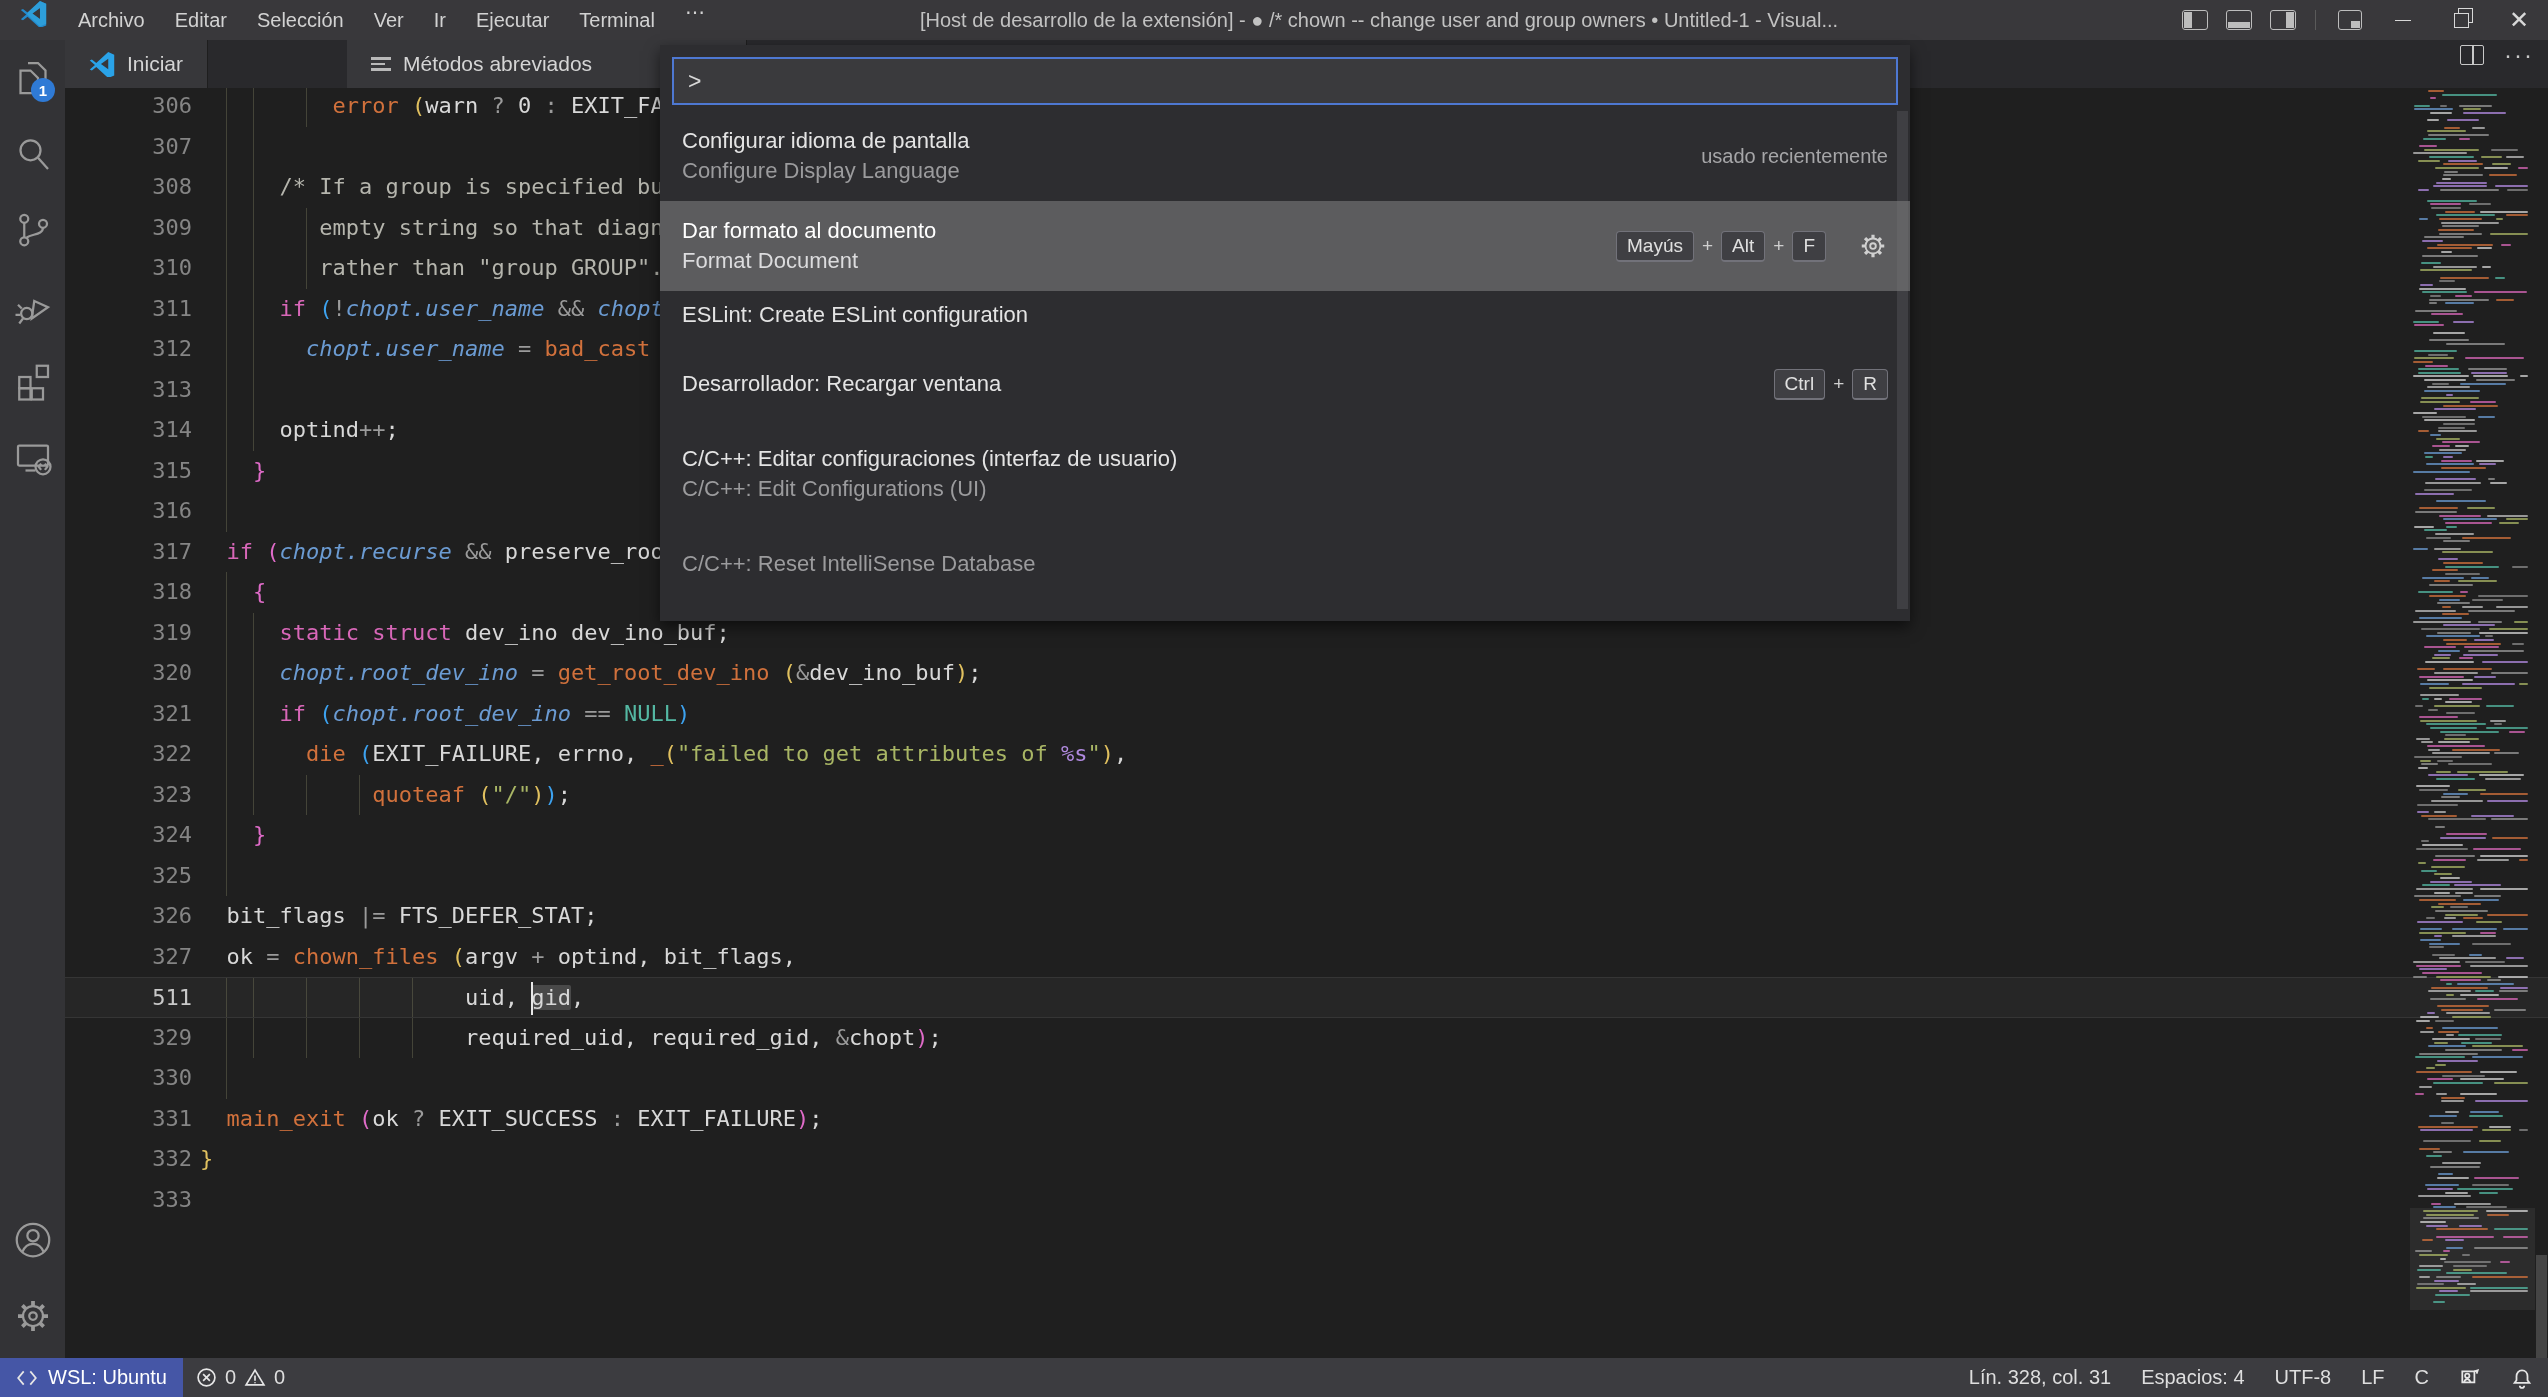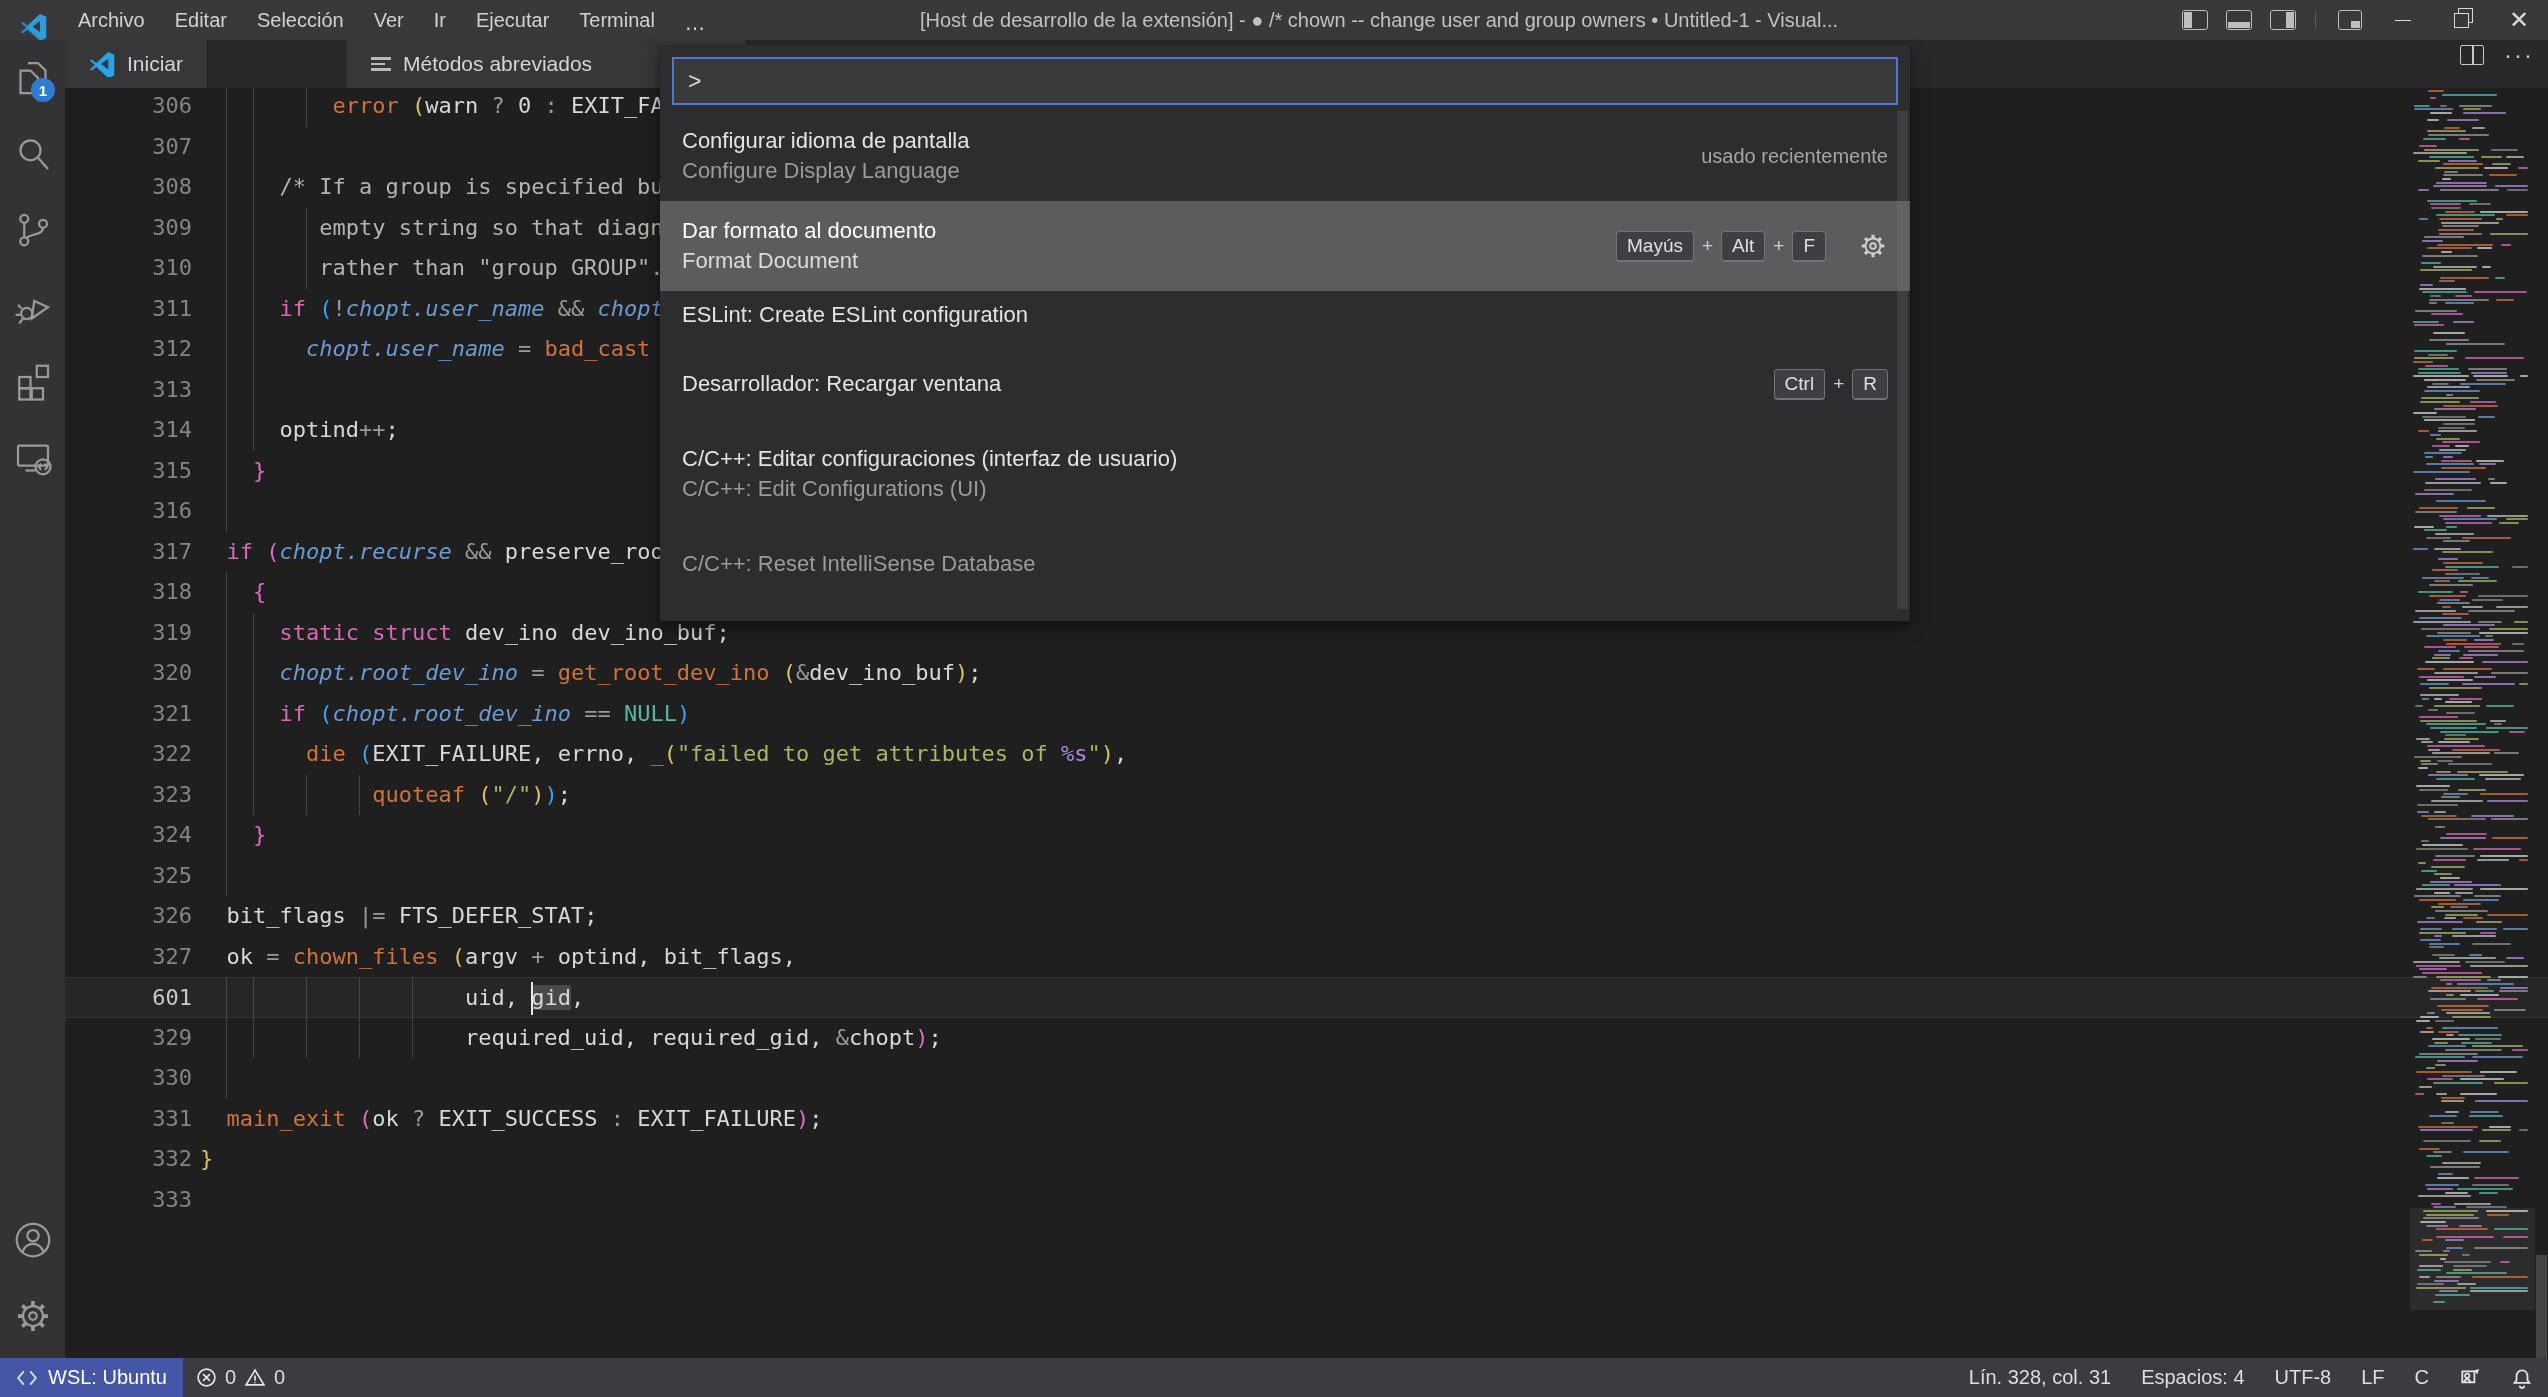--- a/index.html
+++ b/index.html
@@ -1,21 +1,21 @@
 <!DOCTYPE html>
 <html style="--titlebar: #39383b; --tabbar: #29292c; --tab: #37373a; --editor: #1f1f1f; --activity: #333336; --statusbar: #3c3c40; --remote: #4556a6; --badge: #2f7ad5; --accent: #4e78d2; --palette: #2d2d30; --input: #3a3a3d; --select: #5c5c5e; --chip: #3f3f43; --chipborder: #72727a; --sp: #d8d8d8; --sc: #b5b5ad; --sk: #d867b8; --sf: #d1713c; --sm: #6b9bd2; --so: #9b9b9b; --ss: #a9b665; --sx: #b18ae0; --sg: #e0c05f; --spk: #df6bc8; --sbl: #3da2ef; --sn: #54b8a3;"><head>
 <meta charset="utf-8">
 <style>
   html,body{margin:0;padding:0;background:#000;}
   *{box-sizing:border-box;}
   #window{position:relative;width:2548px;height:1397px;background:var(--editor);overflow:hidden;
           font-family:"Liberation Sans",sans-serif;color:#cccccc;}
   
   #titlebar{position:absolute;top:0;left:0;right:0;height:40px;background:var(--titlebar);
-            display:flex;align-items:flex-end;z-index:30;}
+            display:flex;align-items:flex-start;z-index:30;}
   .vslogo{width:27px;height:27px;margin:0 16px 0 20px;flex:0 0 auto;}
   .menu-item{padding:0 15px;font-size:20px;color:#d2d2d2;height:40px;line-height:40px;}
   .menu-more{padding:0 15px;font-size:20px;color:#d2d2d2;}
   #win-title{position:absolute;left:920px;top:0;height:40px;line-height:40px;font-size:20px;
              color:#c2c2c2;white-space:nowrap;}
   #tb-right{position:absolute;right:0;top:0;height:40px;display:flex;align-items:center;}
   .layout-ico{width:26px;height:20px;border:1.5px solid #bdbdbd;border-radius:3px;margin:0 9px;position:relative;}
   .layout-ico i{position:absolute;background:#bdbdbd;}
   .layout-ico.l i{left:1px;top:1px;bottom:1px;width:8px;}
   .layout-ico.b i{left:1px;right:1px;bottom:1px;height:6px;}
@@ -356,21 +356,21 @@
         </div>
         <div class="row" style="top: 808px;">
           <span class="ln">326</span>
           <span class="code"><span class="t-p">  bit_flags </span><span class="t-o">|=</span><span class="t-p"> FTS_DEFER_STAT;</span></span>
         </div>
         <div class="row" style="top: 848.5px;">
           <span class="ln">327</span>
           <span class="code"><span class="t-p">  ok </span><span class="t-o">=</span><span class="t-p"> </span><span class="t-f">chown_files</span><span class="t-p"> </span><span class="t-g">(</span><span class="t-p">argv </span><span class="t-o">+</span><span class="t-p"> optind, bit_flags,</span></span>
         </div>
         <div class="row cur" style="top: 889px;">
-          <span class="ln curln">601</span>
+          <span class="ln curln">511</span>
           <i class="guide" style="left: 161.48px;"></i>
           <i class="guide" style="left: 187.96px;"></i>
           <i class="guide" style="left: 240.92px;"></i>
           <i class="guide" style="left: 293.88px;"></i>
           <i class="guide" style="left: 346.84px;"></i>
           <span class="code"><span class="t-p">                    uid, </span><span class="t-hl">gid</span><span class="t-p">,</span></span>
           <div id="cursor" style="left: 466px; top: 4px;"></div>
         </div>
         <div class="row" style="top: 929.5px;">
           <span class="ln">329</span>

